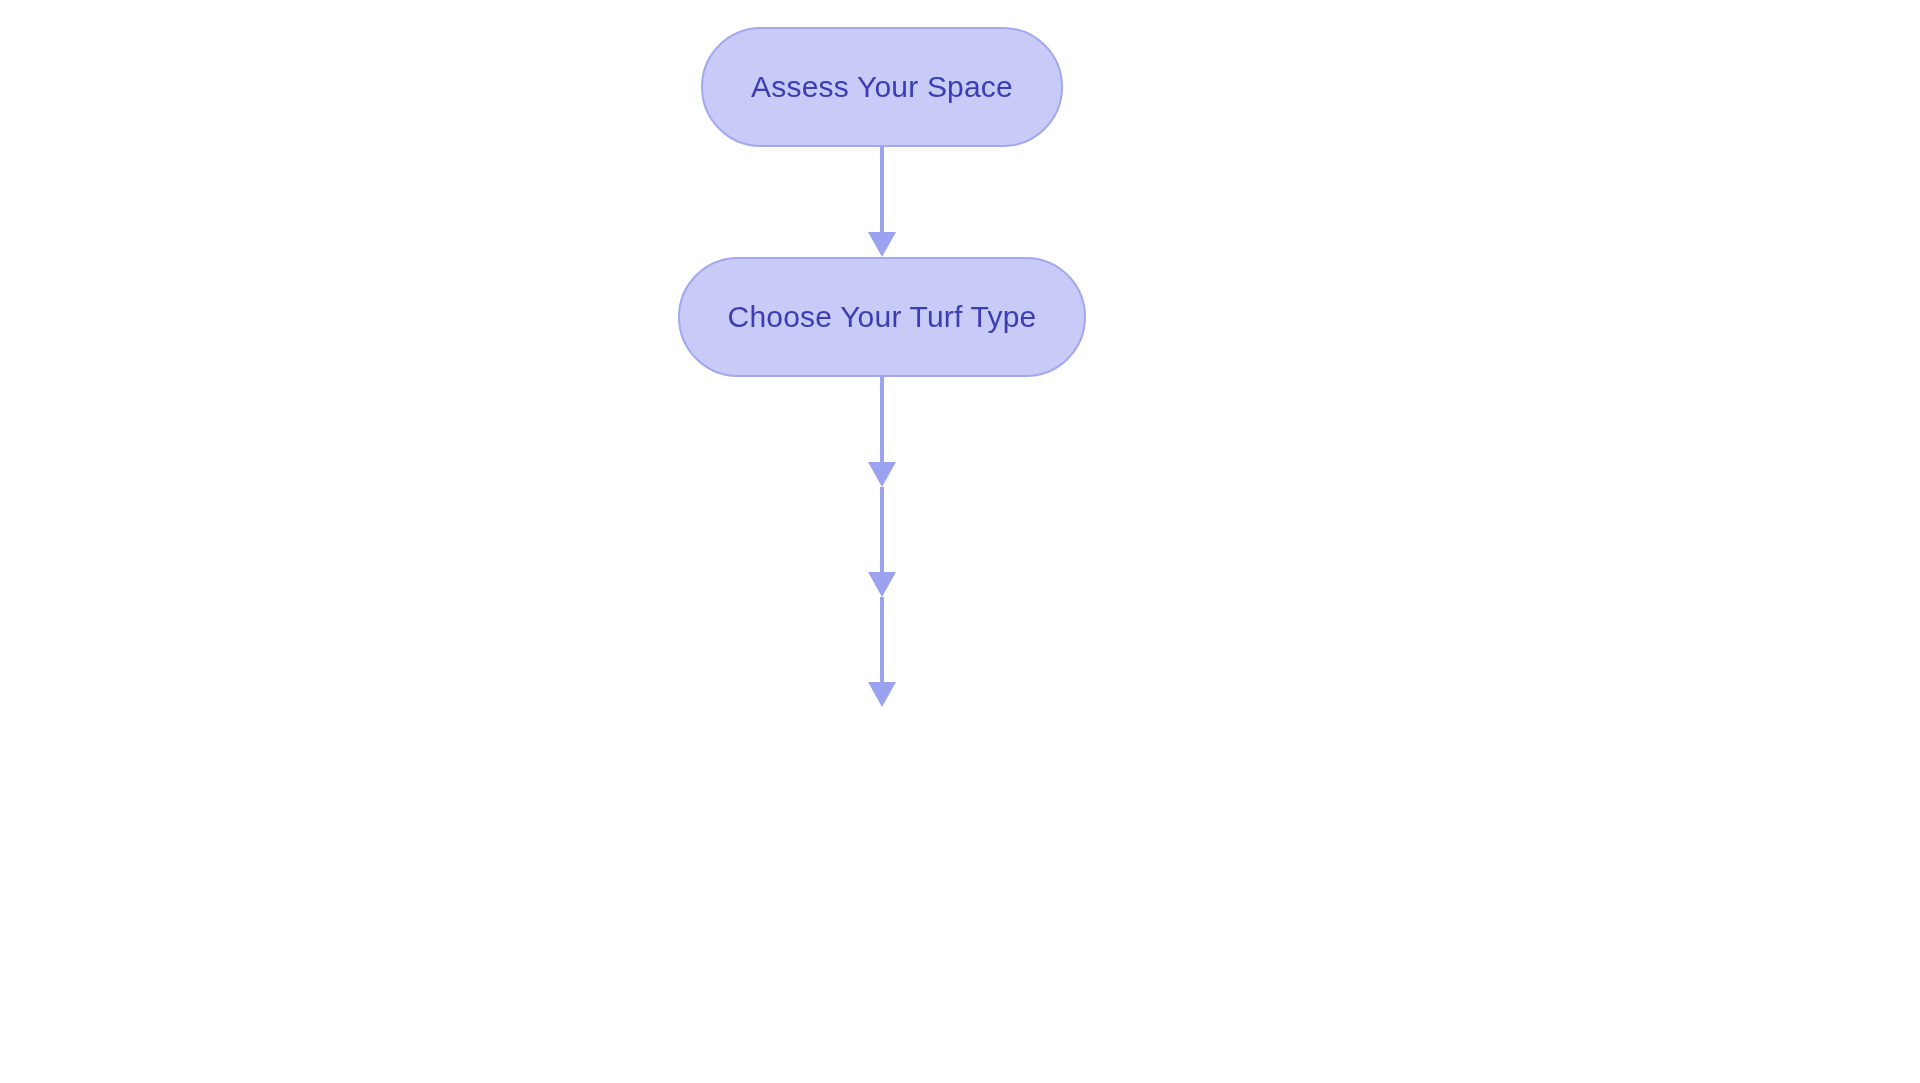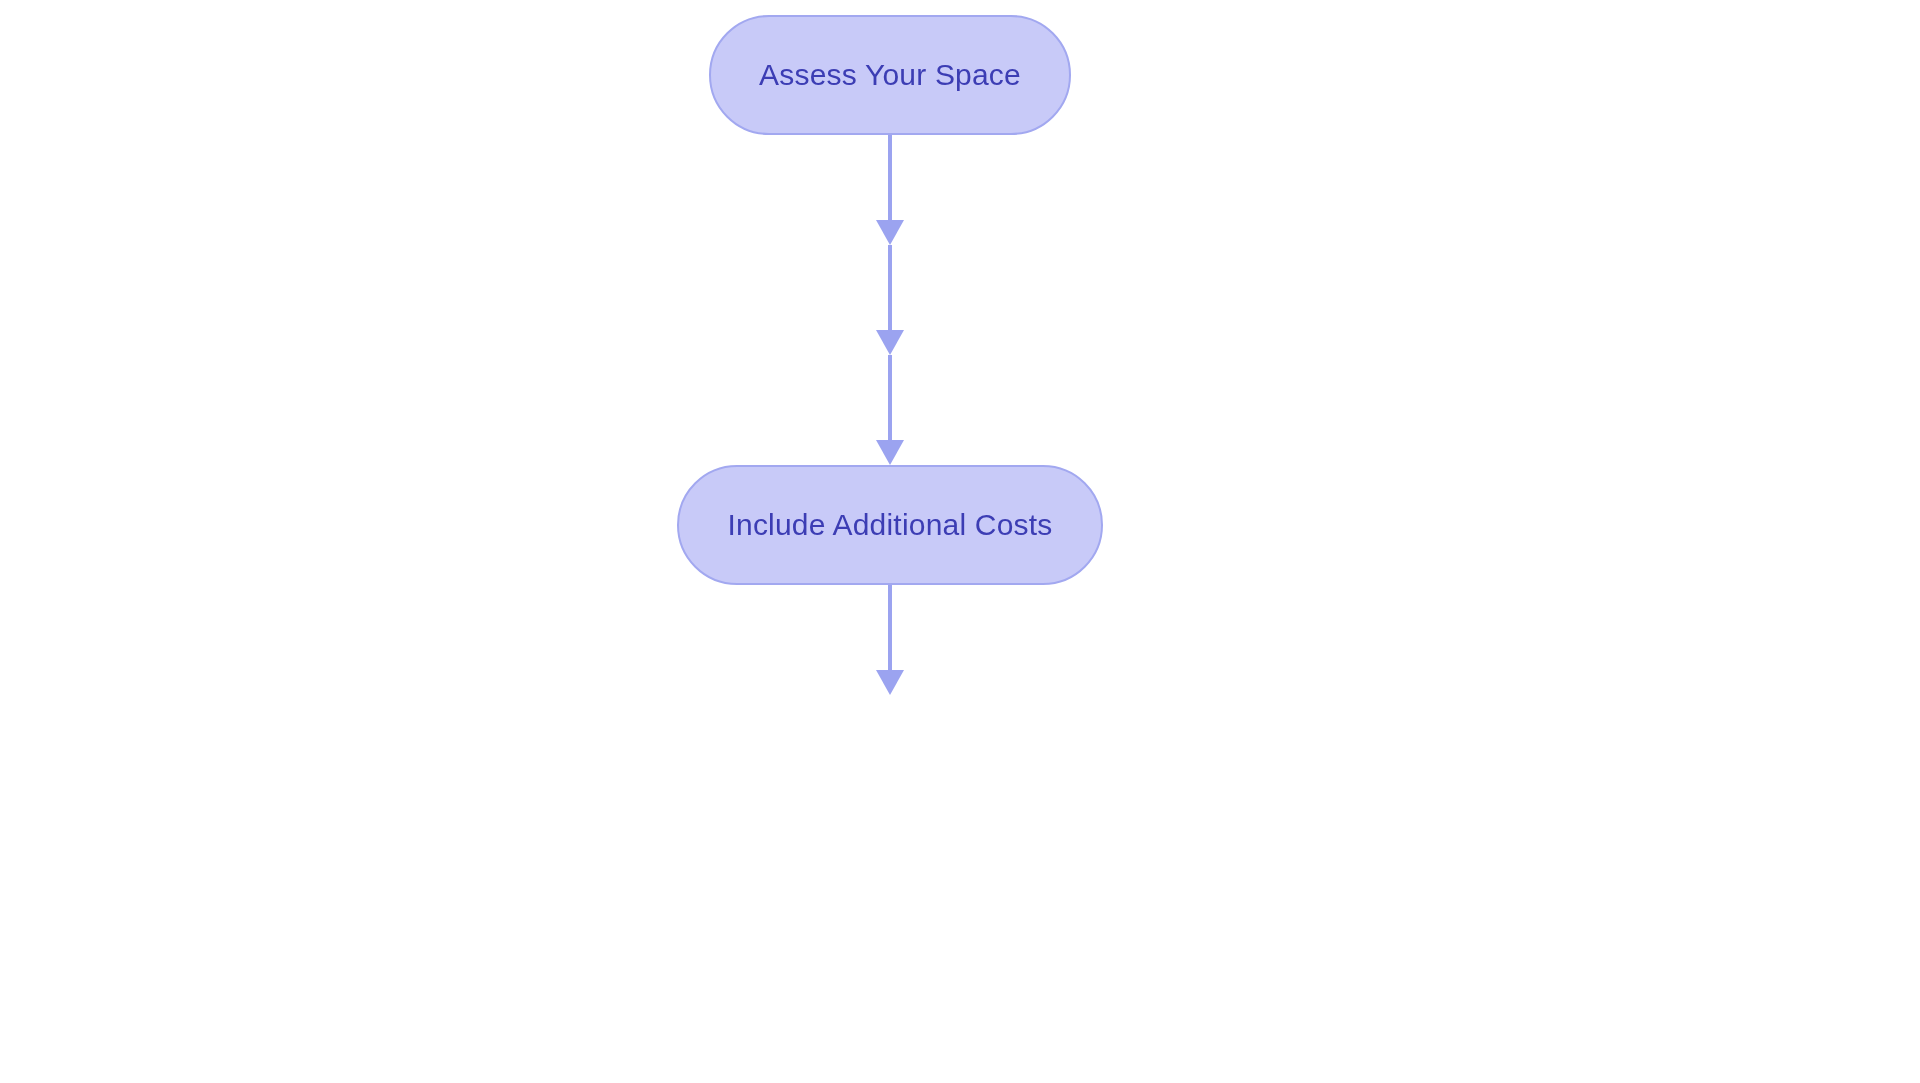--- a/index.html
+++ b/index.html
@@ -11,26 +11,25 @@
     position: relative;
     width: 1920px;
     height: 1083px;
     background: #ffffff;
     overflow: hidden;
     font-family: "Liberation Sans", sans-serif;
   }
   .flow-column {
     position: absolute;
     left: 0;
-    top: 15px;
+    top: 27px;
     width: 1764px;
     display: flex;
     flex-direction: column;
     align-items: center;
-    padding-left: 8px;
   }
   .flow-node {
     box-sizing: border-box;
     height: 120px;
     min-width: 340px;
     padding: 0 48px;
     border-radius: 60px;
     background: #c8caf8;
     border: 2px solid #a2a8f0;
     display: flex;
@@ -68,35 +67,35 @@
 
     <div class="flow-node">
       <span>Assess Your Space</span>
     </div>
 
     <div class="connector">
       <div class="line"></div>
       <div class="head"></div>
     </div>
 
+    <div class="flow-node">
+      <span>Choose Your Turf Type</span>
+    </div>
 
     <div class="connector">
       <div class="line"></div>
       <div class="head"></div>
     </div>
 
 
     <div class="connector">
       <div class="line"></div>
       <div class="head"></div>
     </div>
 
-    <div class="flow-node">
-      <span>Include Additional Costs</span>
-    </div>
 
     <div class="connector">
       <div class="line"></div>
       <div class="head"></div>
     </div>
 
 
   </div>
 </div>
 

